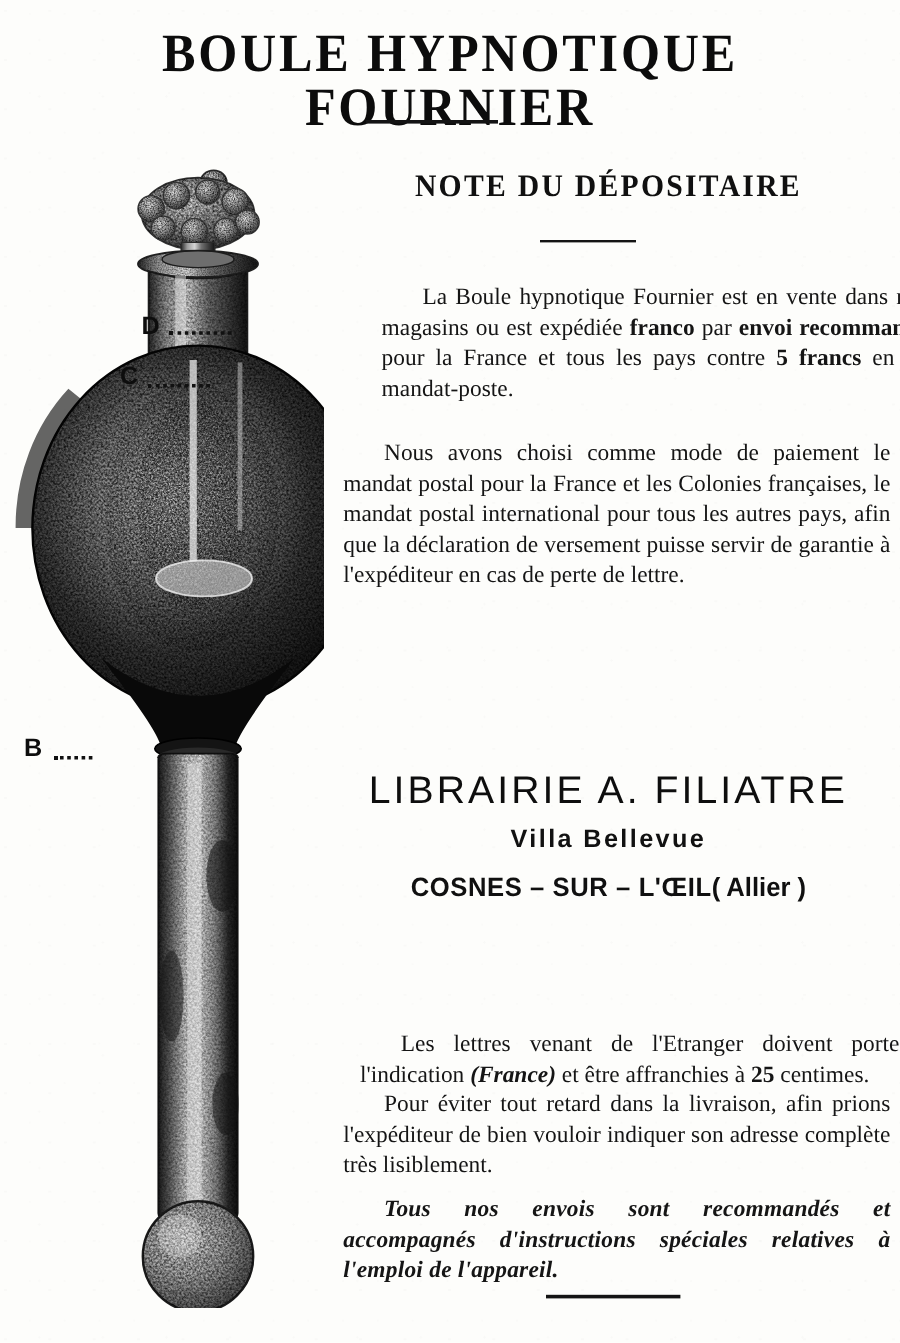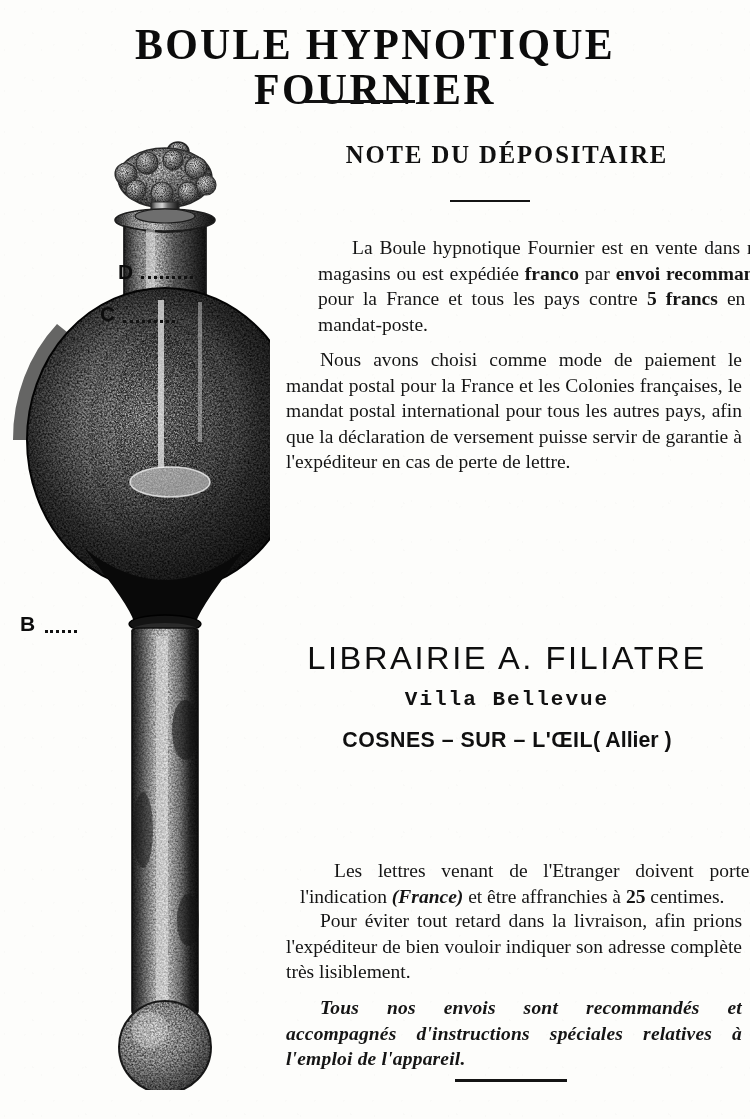--- a/index.html
+++ b/index.html
@@ -86,21 +86,21 @@
     color: #151515;
     text-align: justify;
     text-indent: 34px;
     margin: 0;
     -webkit-font-smoothing: none;
   }
   .para b { font-weight: 700; }
   .para .bi { font-weight: 700; font-style: italic; }
 
   .para.p1 { position: absolute; top: 95px;  left: 14px; width: 456px; margin-left: 32px; }
-  .para.p2 { position: absolute; top: 207px; left: 14px; width: 456px; }
+  .para.p2 { position: absolute; top: 225px; left: 14px; width: 456px; }
   .para.p3 { position: absolute; top: 678px; left: 28px; width: 456px; margin-top: 40px; }
   .para.p4 { position: absolute; top: 768px; left: 14px; width: 456px; }
   .para.p5 {
     position: absolute; top: 855px; left: 14px; width: 456px;
     font-weight: 700; font-style: italic; letter-spacing: .2px;
   }
 
   
   .addr-lead {
     position: absolute;
@@ -120,21 +120,21 @@
     font-weight: 400;
     font-size: 32px;
     letter-spacing: 2.5px;
     color: #0e0e0e;
     transform: scaleX(1.02);
   }
   .addr-villa {
     position: absolute;
     top: 548px; left: 0; width: 470px;
     text-align: center;
-    font-family: Liberation Mono, monospace;
+    font-family: Liberation Sans, sans-serif;
     font-weight: 700;
     font-size: 21px;
     letter-spacing: 2px;
     color: #111;
   }
   .addr-city {
     position: absolute;
     top: 587px; left: 0; width: 470px;
     text-align: center;
     font-family: "Liberation Sans", sans-serif;

